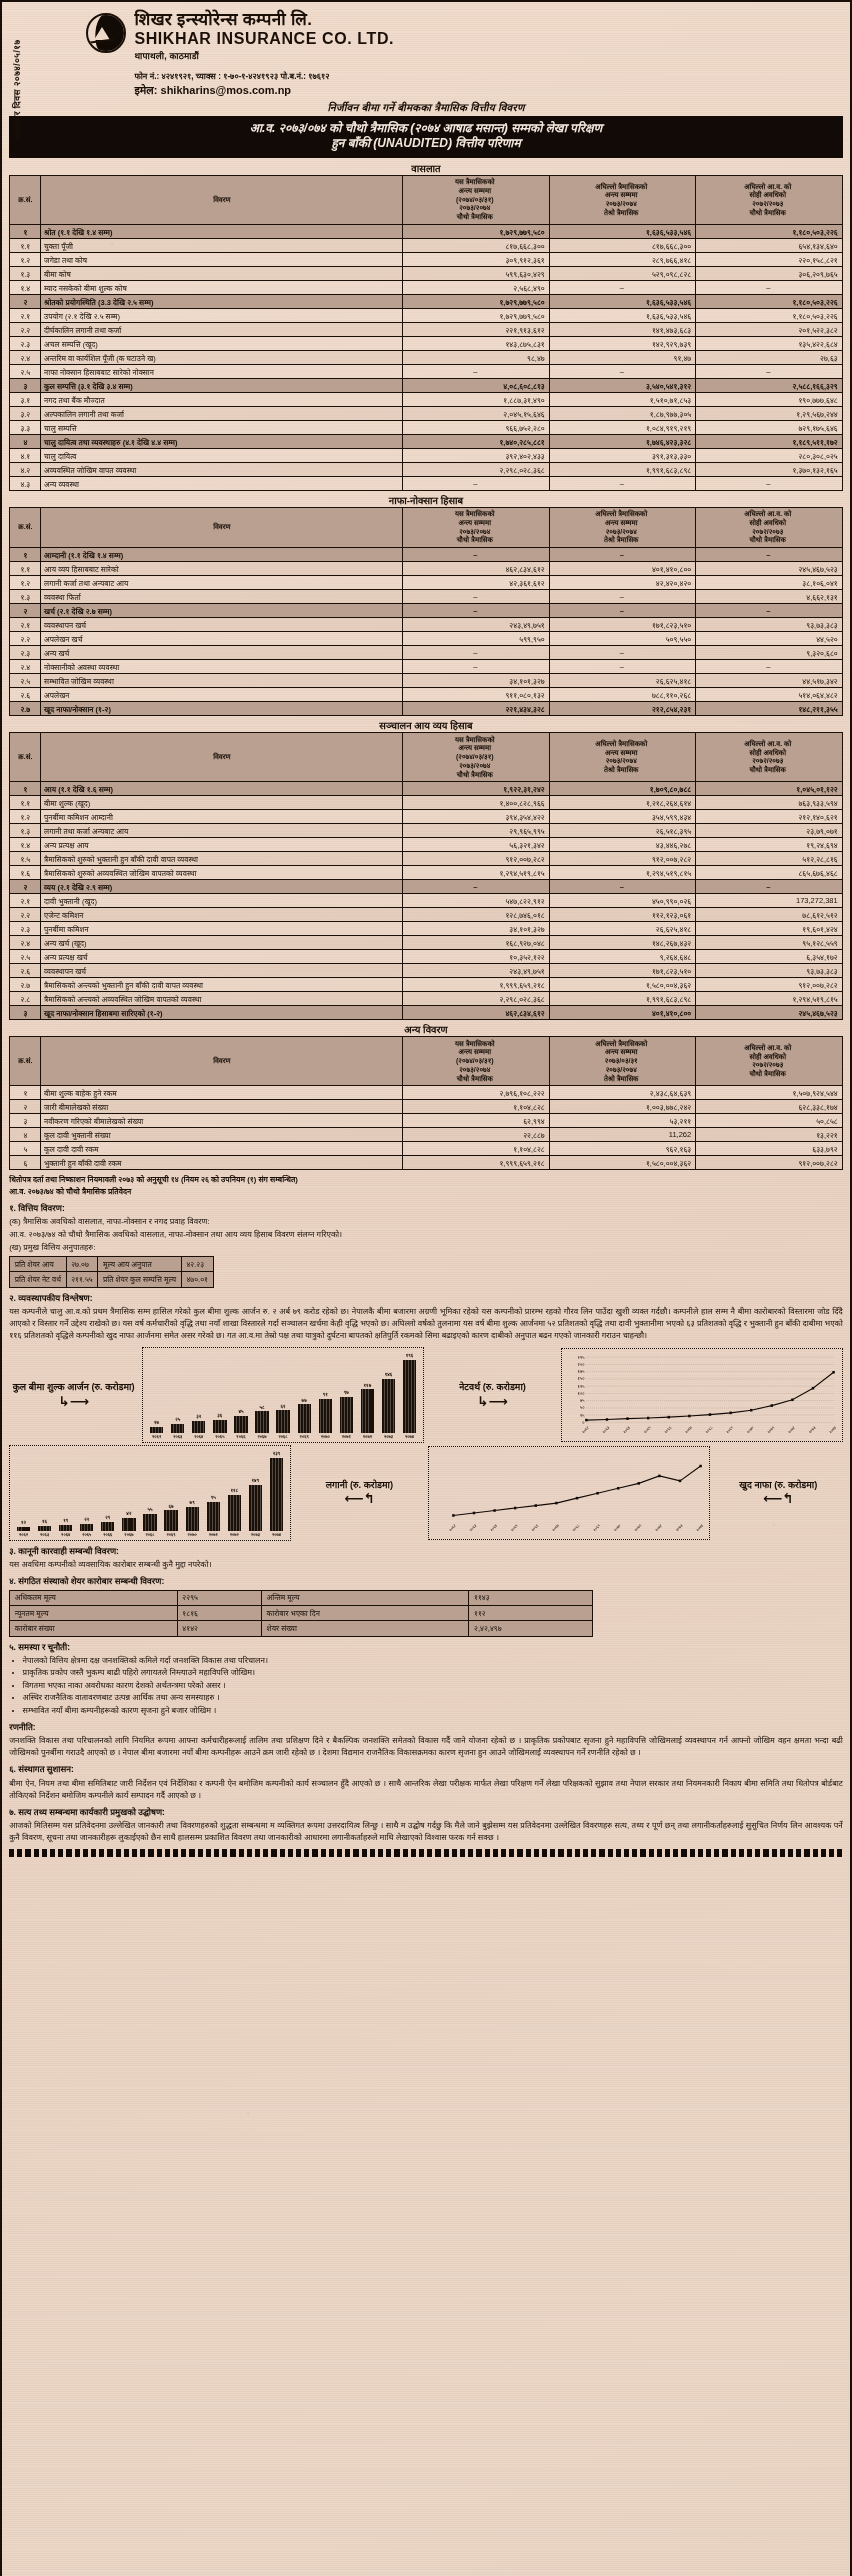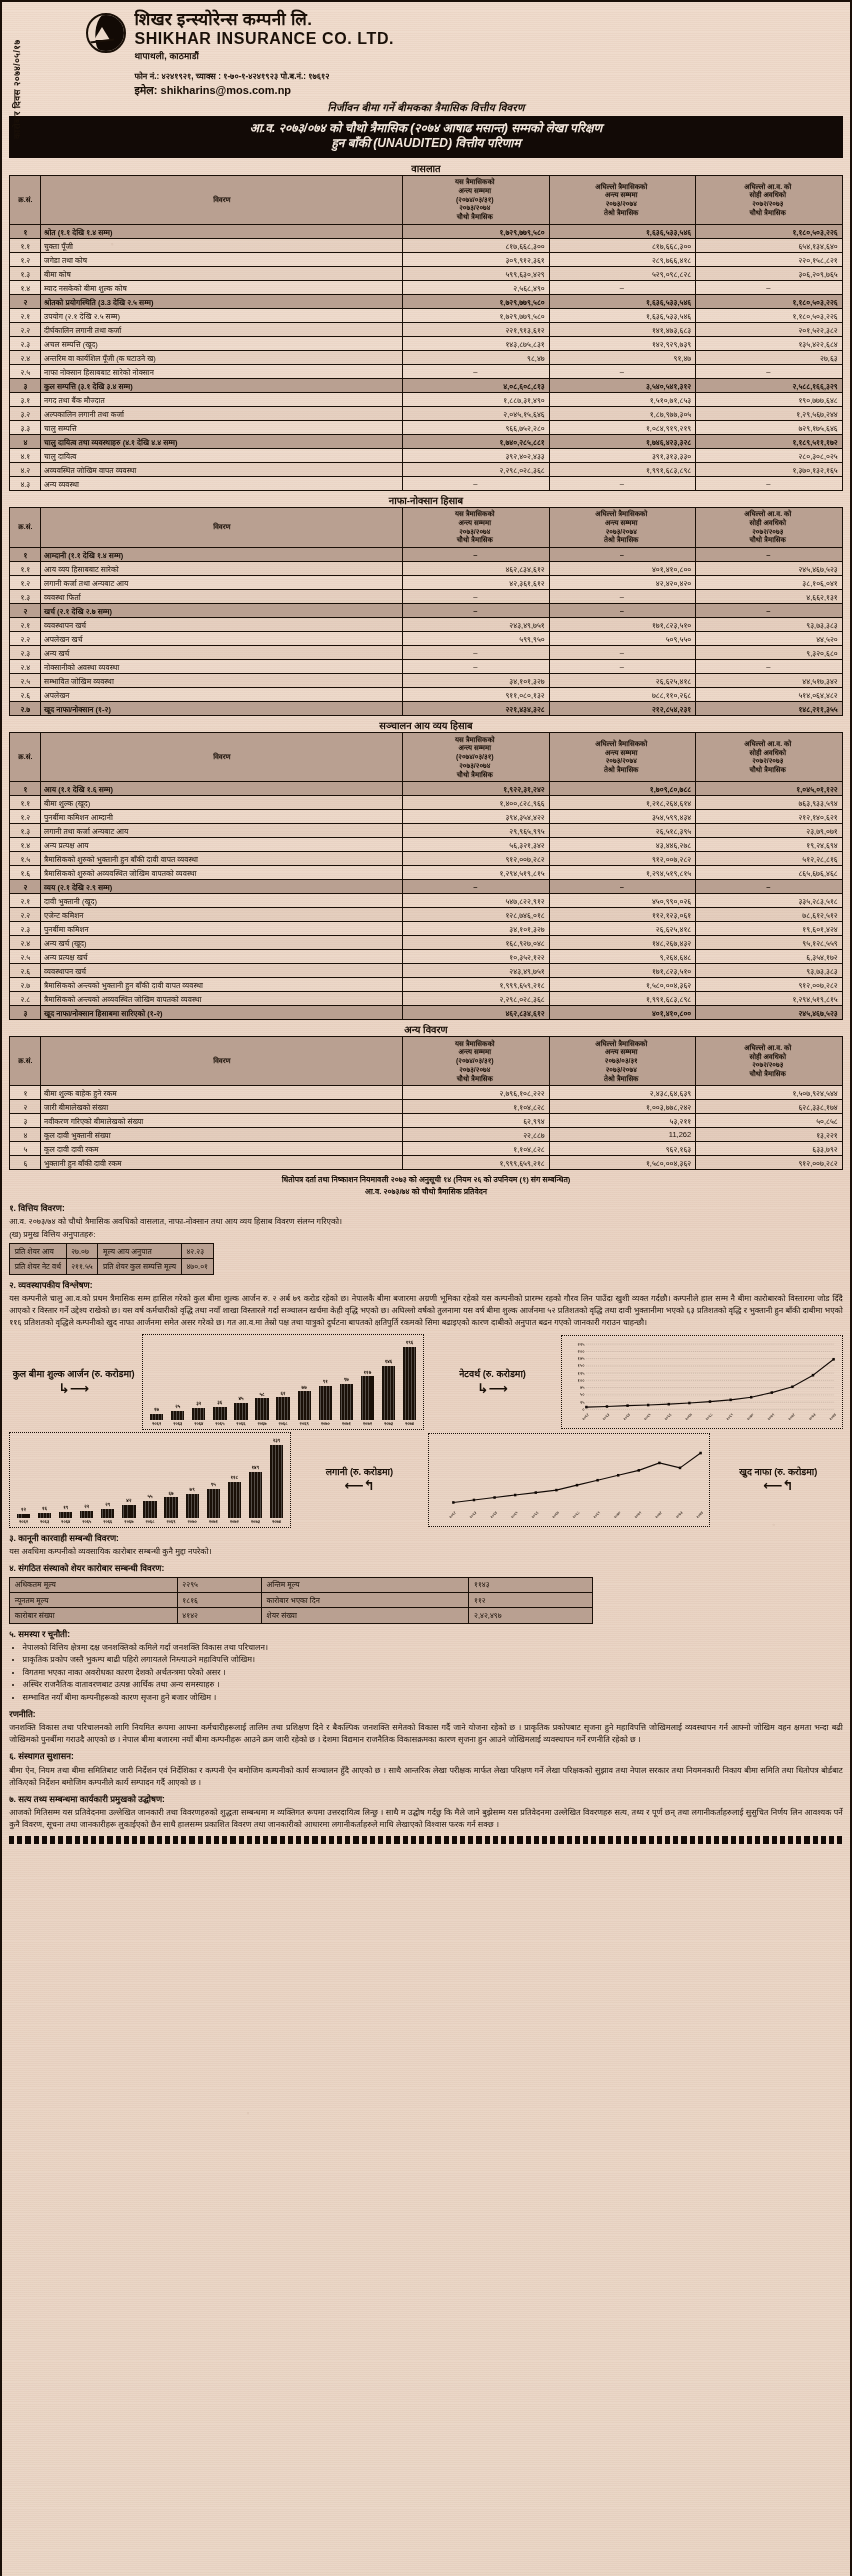--- a/index.html
+++ b/index.html
@@ -513,21 +513,21 @@
               <td class="c-desc">व्यय (२.१ देखि २.९ सम्म)</td>
               <td class="c-num dash">–</td>
               <td class="c-num dash">–</td>
               <td class="c-num dash">–</td>
             </tr>
             <tr>
               <td class="c-sn">२.१</td>
               <td class="c-desc">दावी भुक्तानी (खूद)</td>
               <td class="c-num">५४७,८२२,९१२</td>
               <td class="c-num">४५०,९९०,०२६</td>
-              <td class="c-num">३३५,२८३,५१८</td>
+              <td class="c-num">173,272,381</td>
             </tr>
             <tr class="alt">
               <td class="c-sn">२.२</td>
               <td class="c-desc">एजेन्ट कमिशन</td>
               <td class="c-num">१२८,७४६,०१८</td>
               <td class="c-num">११२,१२३,०६१</td>
               <td class="c-num">७८,६१२,५१२</td>
             </tr>
             <tr>
               <td class="c-sn">२.३</td>
@@ -643,24 +643,25 @@
               <td class="c-desc">भुक्तानी हुन बाँकी दावी रकम</td>
               <td class="c-num">१,९९९,६५९,२१८</td>
               <td class="c-num">१,५८०,००४,३६२</td>
               <td class="c-num">९१२,००७,२८२</td>
             </tr>
           </tbody>
         </table>
       </div>
 
     <div class="notes">
-      <p style="text-align:center;font-weight:bold;font-size:7.7px;white-space:pre-line">धितोपत्र दर्ता तथा निष्काशन नियमावली २०७३ को अनुसूची १४ (नियम २६ को उपनियम (१) संग सम्बन्धित)
+      <p style="text-align:left;font-weight:bold;font-size:7.7px;white-space:pre-line">धितोपत्र दर्ता तथा निष्काशन नियमावली २०७३ को अनुसूची १४ (नियम २६ को उपनियम (१) संग सम्बन्धित)
 आ.व. २०७३/७४ को चौथो त्रैमासिक प्रतिवेदन</p>
 
       <h4>१. वित्तिय विवरण:</h4>
+      <p class="hang">(क) त्रैमासिक अवधिको वासलात, नाफा-नोक्सान र नगद प्रवाह विवरण:</p>
       <p class="hang">आ.व. २०७३/७४ को चौथो त्रैमासिक अवधिको वासलात, नाफा-नोक्सान तथा आय व्यय हिसाब विवरण संलग्न गरिएको।</p>
       <p class="hang">(ख) प्रमुख वित्तिय अनुपातहरु:</p>
 
       <table class="mini">
         <tbody>
             <tr>
           <td>प्रति शेयर आय</td>
           <td>२७.०७</td>
           <td>मूल्य आय अनुपात</td>
           <td>४२.२३</td>

